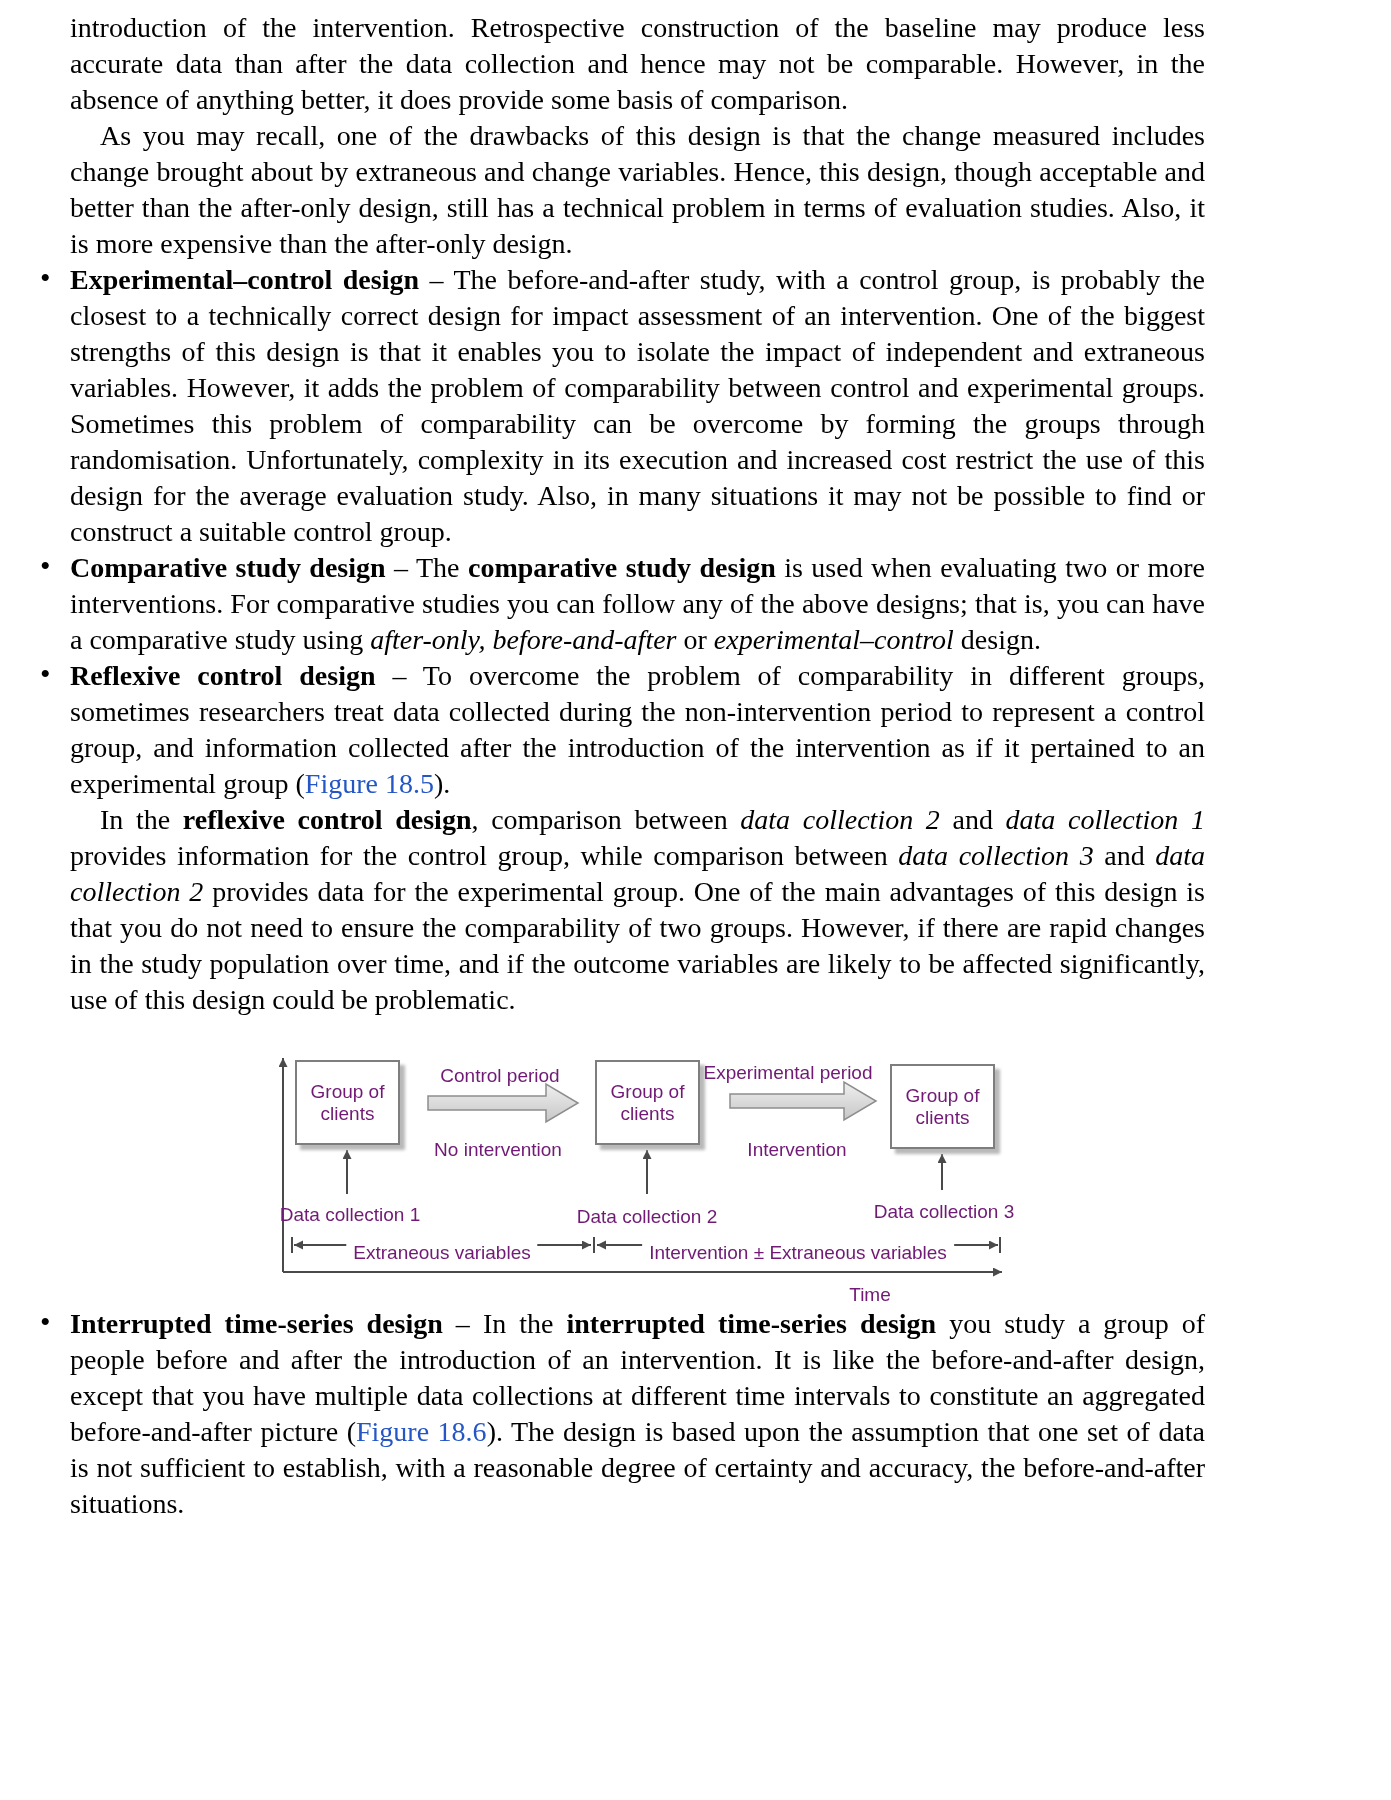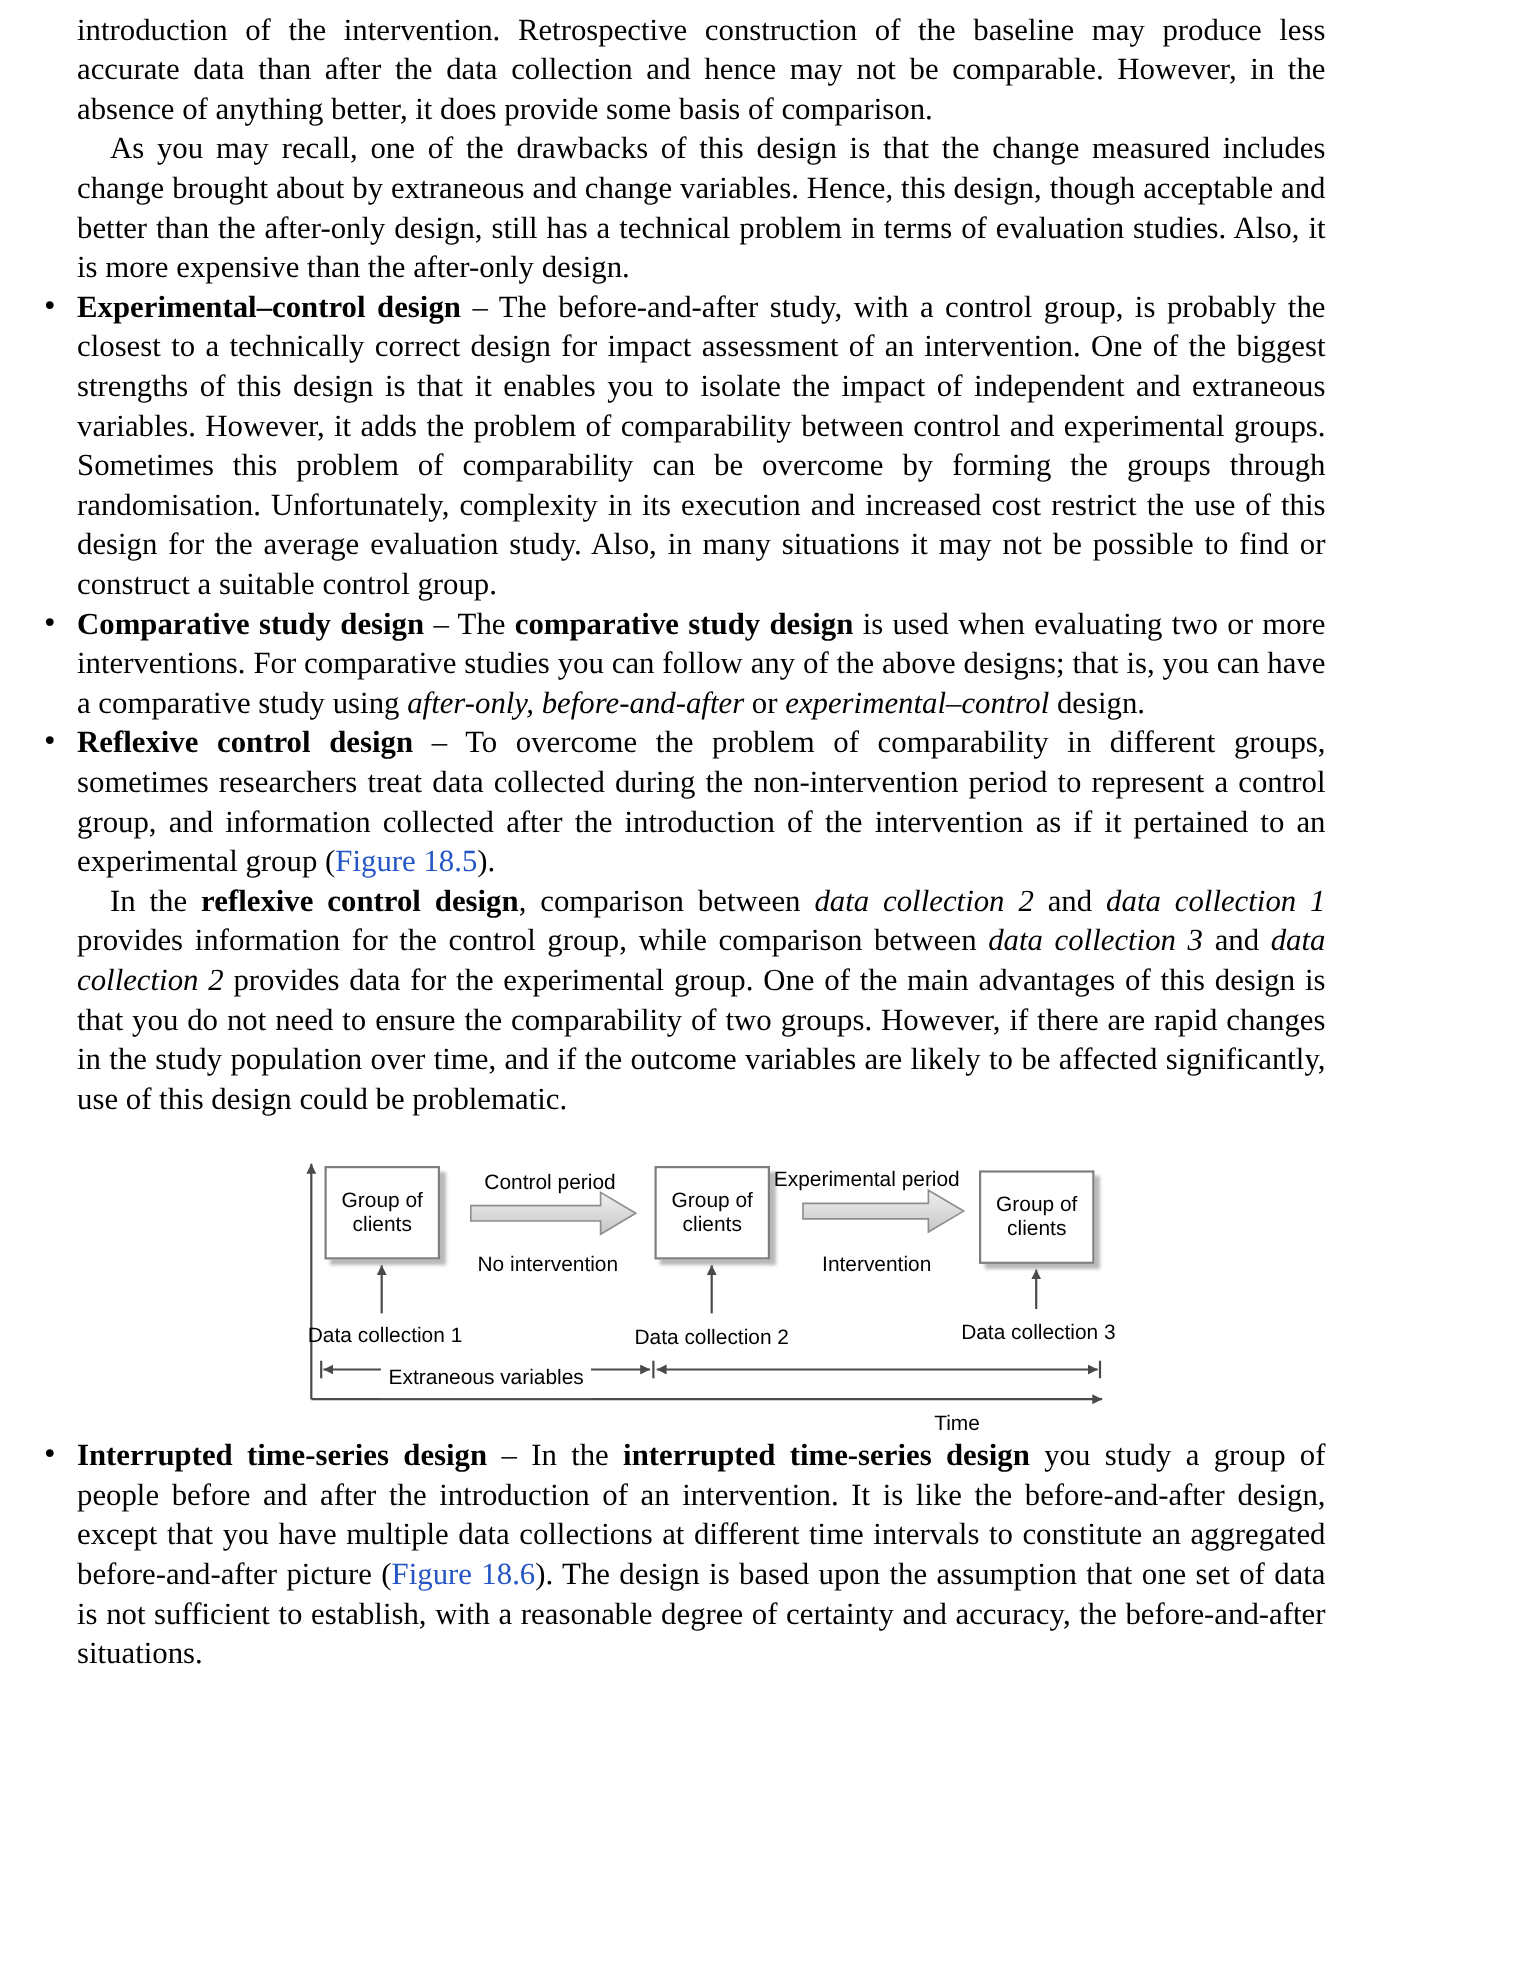--- a/index.html
+++ b/index.html
@@ -23,21 +23,21 @@
   .link { color: #2456c5; cursor: pointer; }
 
   
   .figure {
     position: relative;
     width: 745px;
     height: 252px;
     margin: 30px 0 6px 200px;
     font-family: "Liberation Sans", sans-serif;
     font-size: 19px;
-    color: #000000;
+    color: #701a75;
   }
   .figure svg { position: absolute; left: 0; top: 0; }
   .fig-label {
     position: absolute;
     transform: translateX(-50%);
     white-space: nowrap;
     text-align: center;
   }
   .span-label { background: #ffffff; padding: 0 7px; }
   .fig-box {
@@ -115,20 +115,21 @@
     <div class="fig-label" style="left:230px; top:10px;">Control period</div>
     <div class="fig-label" style="left:228px; top:84px;">No intervention</div>
     <div class="fig-label" style="left:502px; top:7px;margin-left:16px;">Experimental period</div>
     <div class="fig-label" style="left:527px; top:84px;">Intervention</div>
 
     <div class="fig-label" style="left:80px; top:149px;">Data collection 1</div>
     <div class="fig-label" style="left:377px; top:151px;">Data collection 2</div>
     <div class="fig-label" style="left:674px; top:146px;">Data collection 3</div>
 
     <div class="fig-label span-label" style="left:172px; top:187px;">Extraneous variables</div>
+    <div class="fig-label span-label" style="left:528px; top:187px;">Intervention ± Extraneous variables</div>
 
     <div class="fig-label" style="left:600px; top:229px;">Time</div>
   </div>
 
 
   <div id="content-bottom">
       <div class="block bullet"><span class="marker">•</span><span class="bold">Interrupted time-series design</span><span> – In the </span><span class="bold">interrupted time-series design</span><span> you study a group of people before and after the introduction of an intervention. It is like the before-and-after design, except that you have multiple data collections at different time intervals to constitute an aggregated before-and-after picture (</span><span class="link">Figure 18.6</span><span>). The design is based upon the assumption that one set of data is not sufficient to establish, with a reasonable degree of certainty and accuracy, the before-and-after situations.</span></div>
     </div>
 
 </div>

